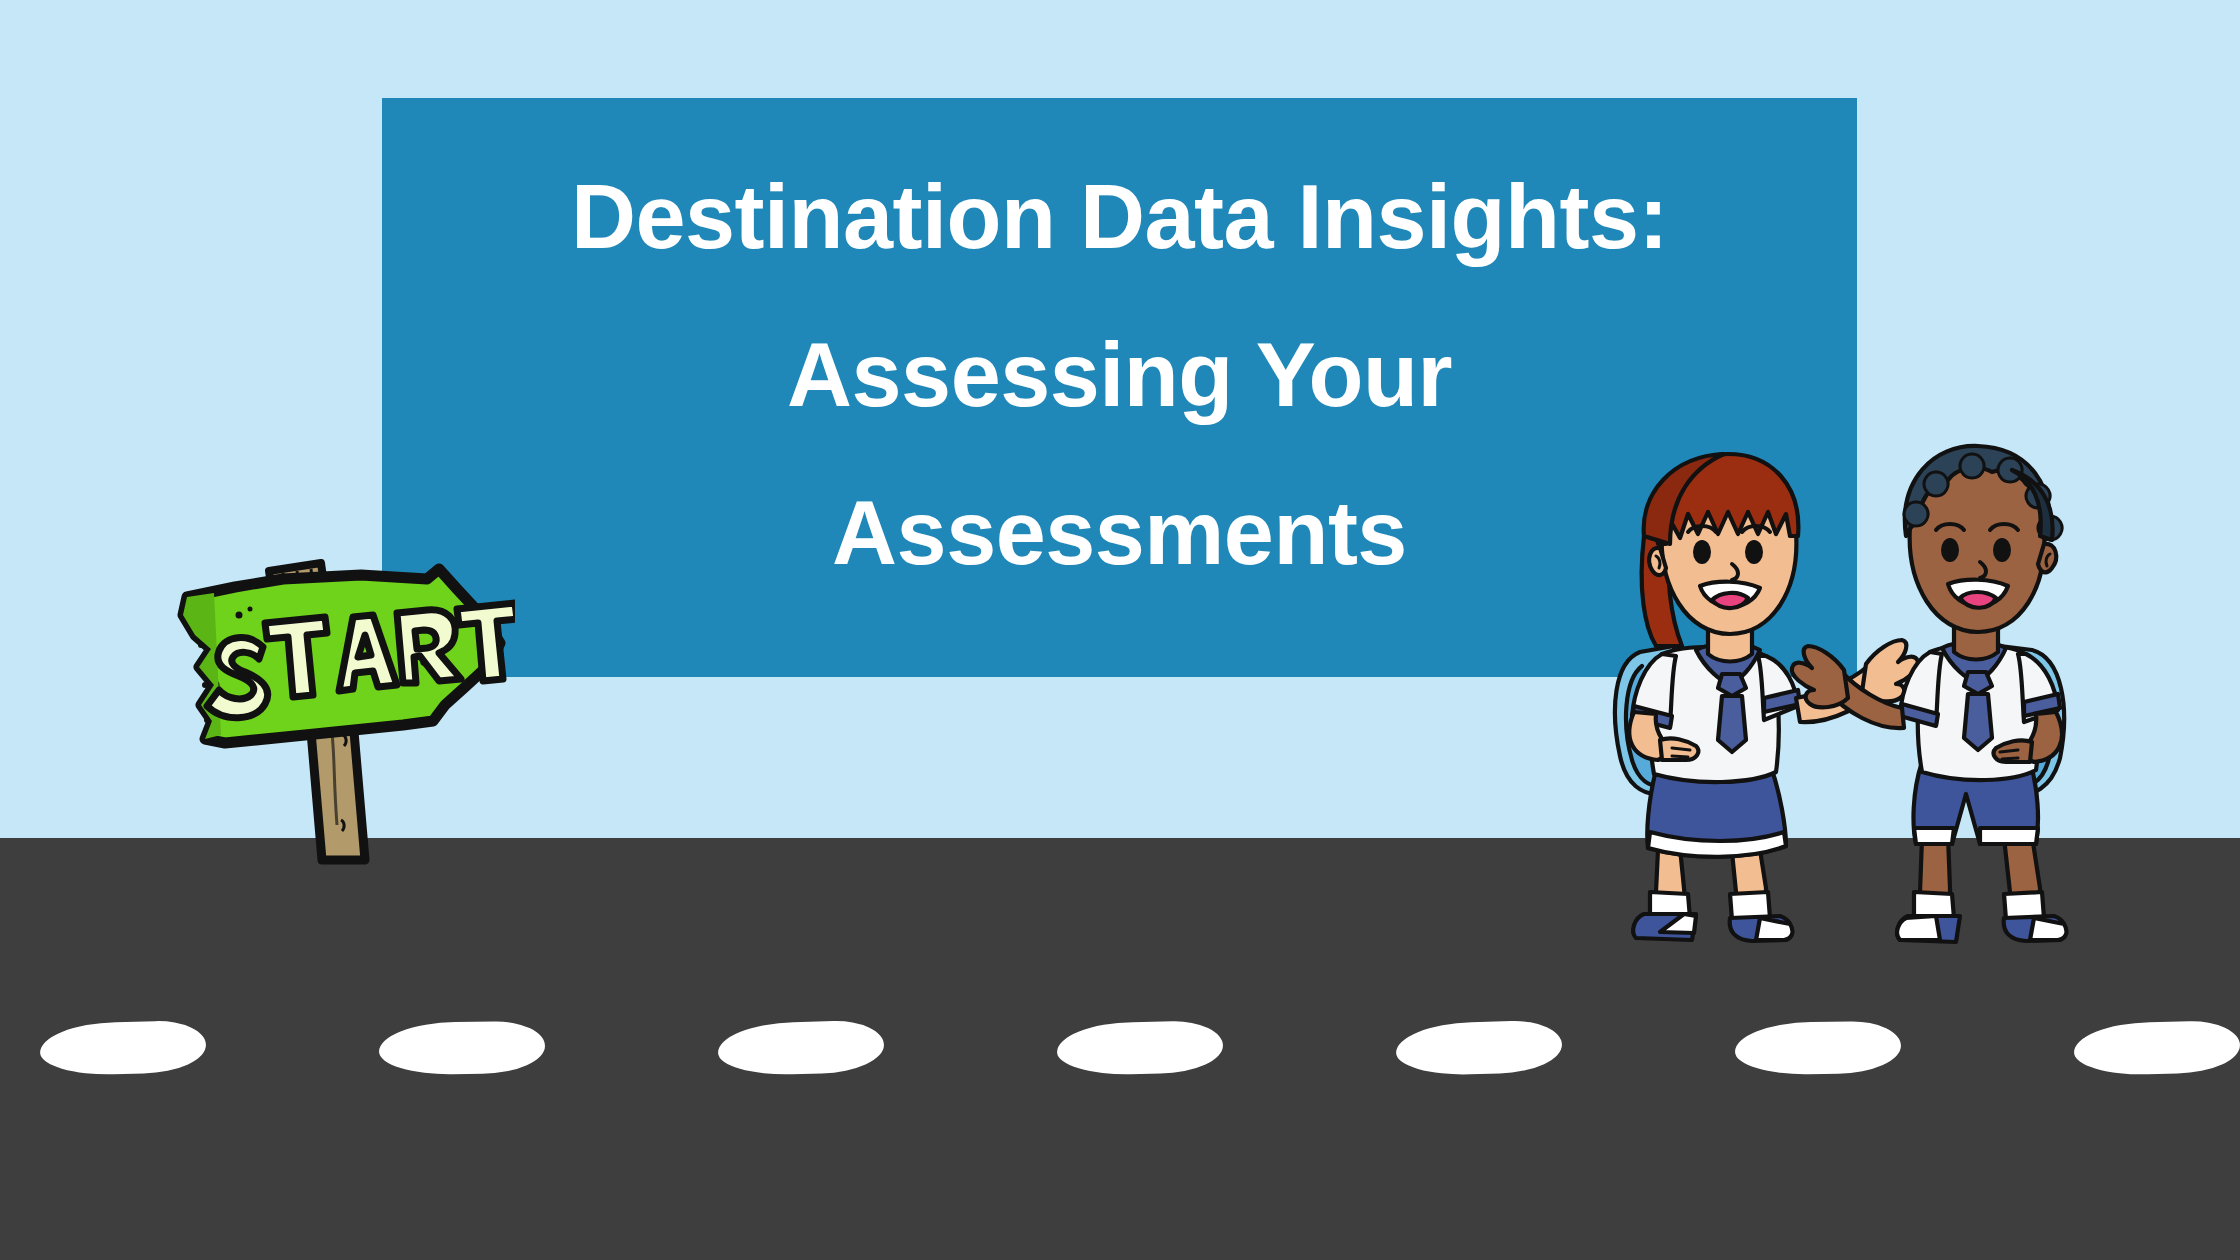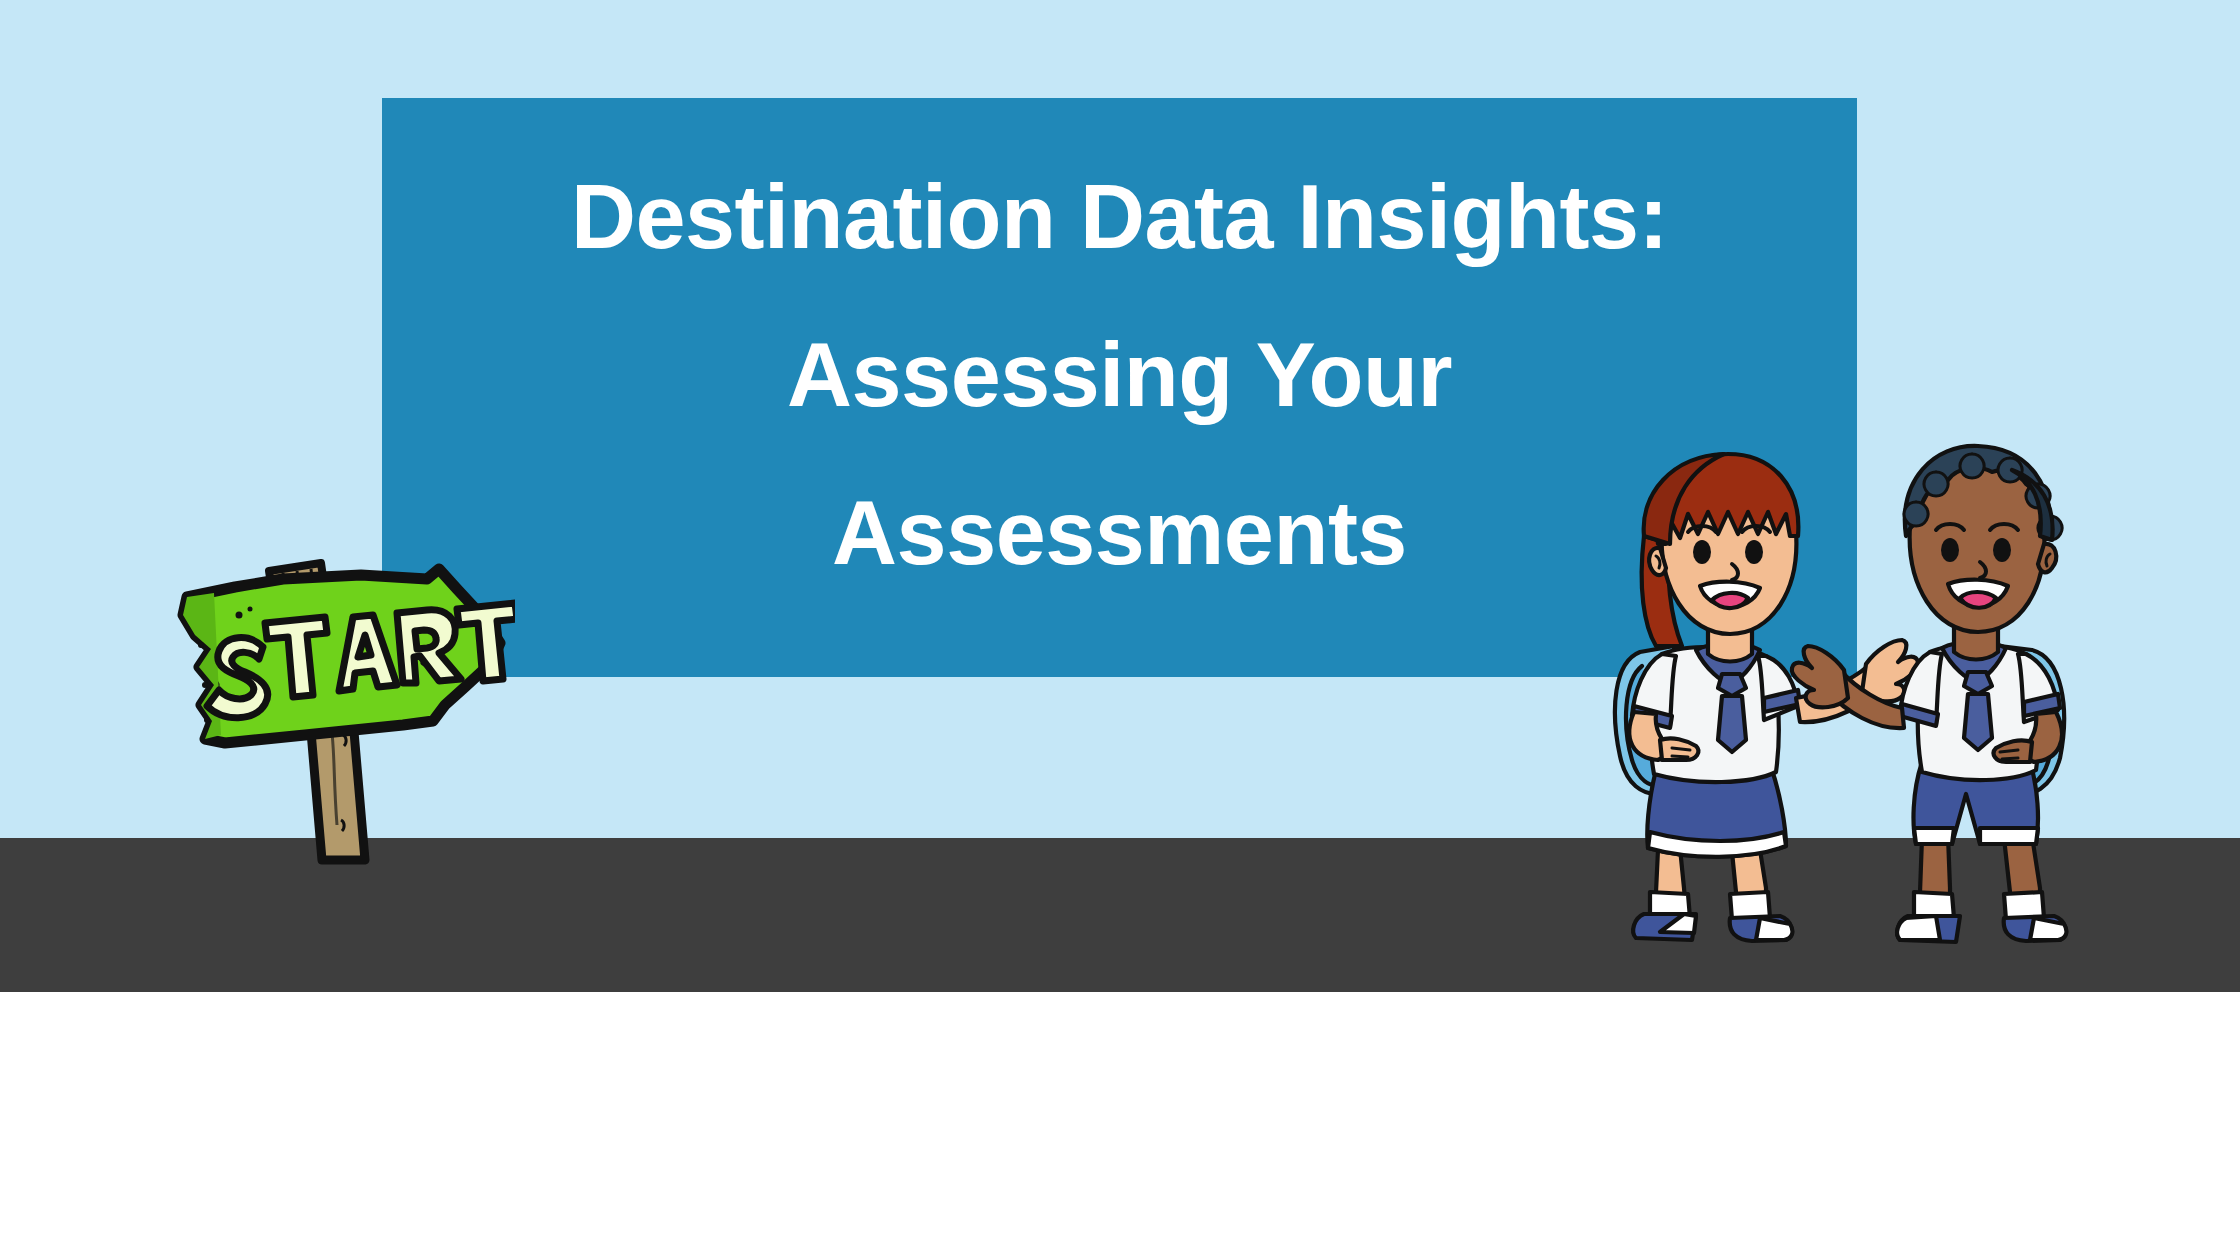--- a/index.html
+++ b/index.html
@@ -3,21 +3,21 @@
 <meta charset="utf-8">
 <style>
   html, body {
     margin: 0;
     padding: 0;
     background: #ffffff;
   }
   #stage {
     position: relative;
     width: 2240px;
-    height: 992px;
+    height: 1260px;
     overflow: hidden;
     font-family: "Liberation Sans", sans-serif;
     background: #c5e7f7;
   }
 
   
   .sky {
     position: absolute;
     left: 0; top: 0;
     width: 2240px;

